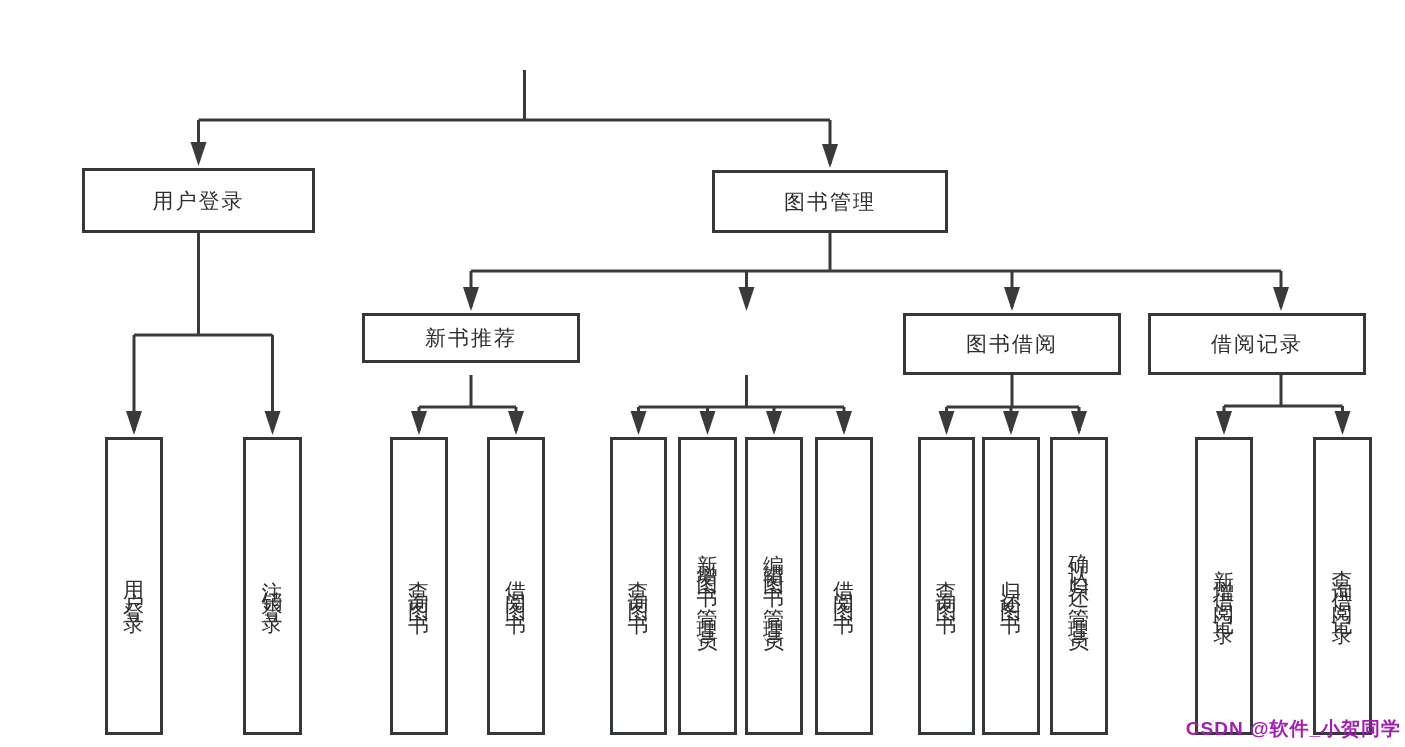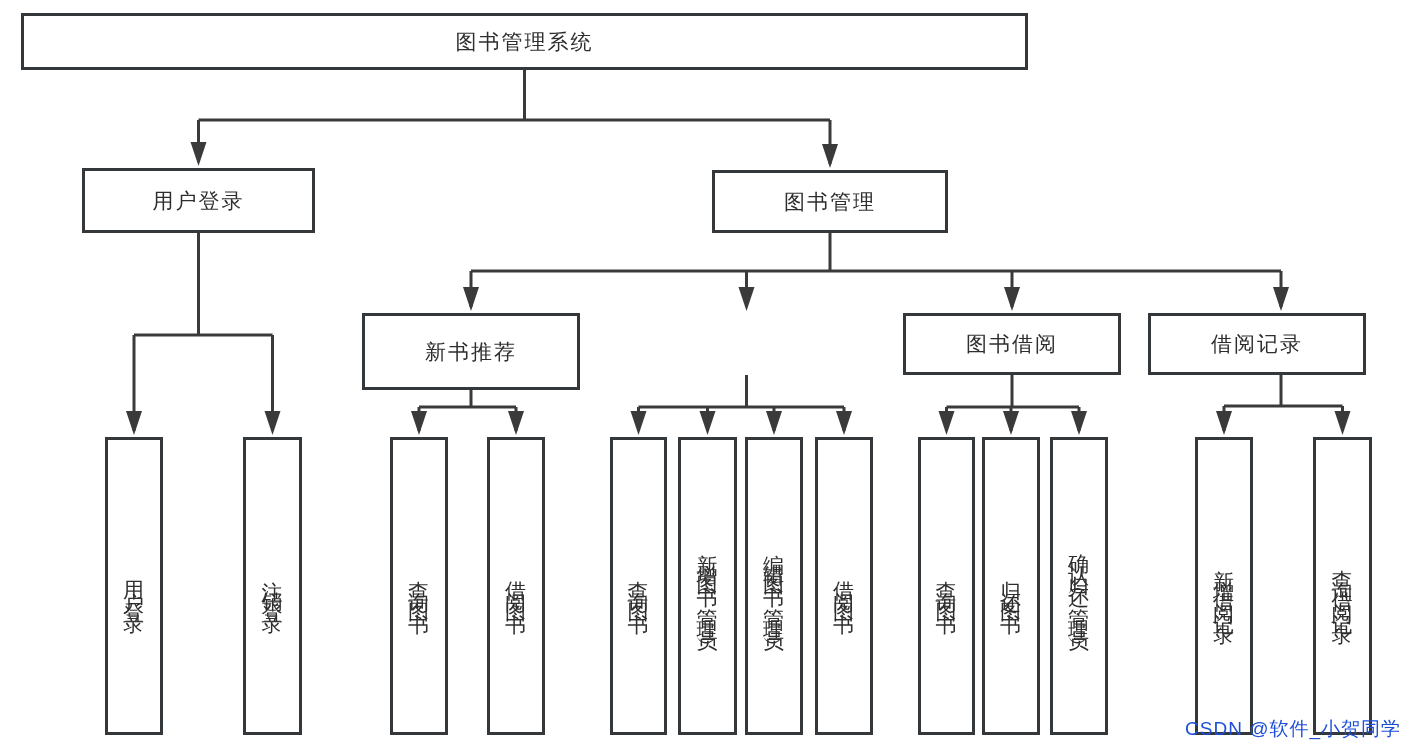--- a/index.html
+++ b/index.html
@@ -29,21 +29,21 @@
     font-size: 21px;
     letter-spacing: 2px;
     white-space: nowrap;
   }
   
   .n-root  { left: 21px;  top: 13px;  width: 1007px; height: 57px; }
   
   .n-login { left: 82px;  top: 168px; width: 233px; height: 65px; }
   .n-mgmt  { left: 712px; top: 170px; width: 236px; height: 63px; }
   
-  .n-rec   { left: 362px;  top: 313px; width: 218px; height: 77px; justify-content: center; }
+  .n-rec   { left: 362px;  top: 313px; width: 218px; height: 50px; justify-content: center; }
   .n-bor   { left: 637px;  top: 313px; width: 219px; height: 62px; }
   .n-cur   { left: 903px;  top: 313px; width: 218px; height: 62px; }
   .n-rcd   { left: 1148px; top: 313px; width: 218px; height: 62px; }
   
   .leaf {
     position: absolute;
     top: 437px;
     height: 298px;
     width: 58px;
     box-sizing: border-box;
@@ -73,21 +73,22 @@
   .l10 { left: 982px; }
   .l11 { left: 1050px; }
   .l12 { left: 1195px; }
   .l13 { left: 1313px; width: 59px; }
   .watermark {
     position: absolute;
     right: 4px;
     bottom: 5px;
     font-size: 19px;
     letter-spacing: 1px;
-    color: #1d4ed8;
+    color: #a21caf;
+    font-weight: bold;
   }
 </style>
 </head>
 <body>
 
 <div id="canvas">
 
   <svg id="wires" viewBox="0 0 1405 747" xmlns="http://www.w3.org/2000/svg" aria-hidden="true">
     <g stroke="#3a3a3a" stroke-width="3" fill="none">
 
@@ -121,23 +122,20 @@
       <path d="M766 411 L782 411 L774 435 Z"></path>
       <path d="M836 411 L852 411 L844 435 Z"></path>
       <path d="M938.5 411 L954.5 411 L946.5 435 Z"></path>
       <path d="M1003 411 L1019 411 L1011 435 Z"></path>
       <path d="M1071 411 L1087 411 L1079 435 Z"></path>
       <path d="M1216 411 L1232 411 L1224 435 Z"></path>
       <path d="M1334.5 411 L1350.5 411 L1342.5 435 Z"></path>
     </g>
   </svg>
 
-  <div class="node n-root">
-    <span>图书管理系统</span>
-  </div>
 
   <div class="node n-login">
     <span>用户登录</span>
   </div>
   <div class="node n-mgmt">
     <span>图书管理</span>
   </div>
 
   <div class="node n-rec">
     <span>新书推荐</span>

